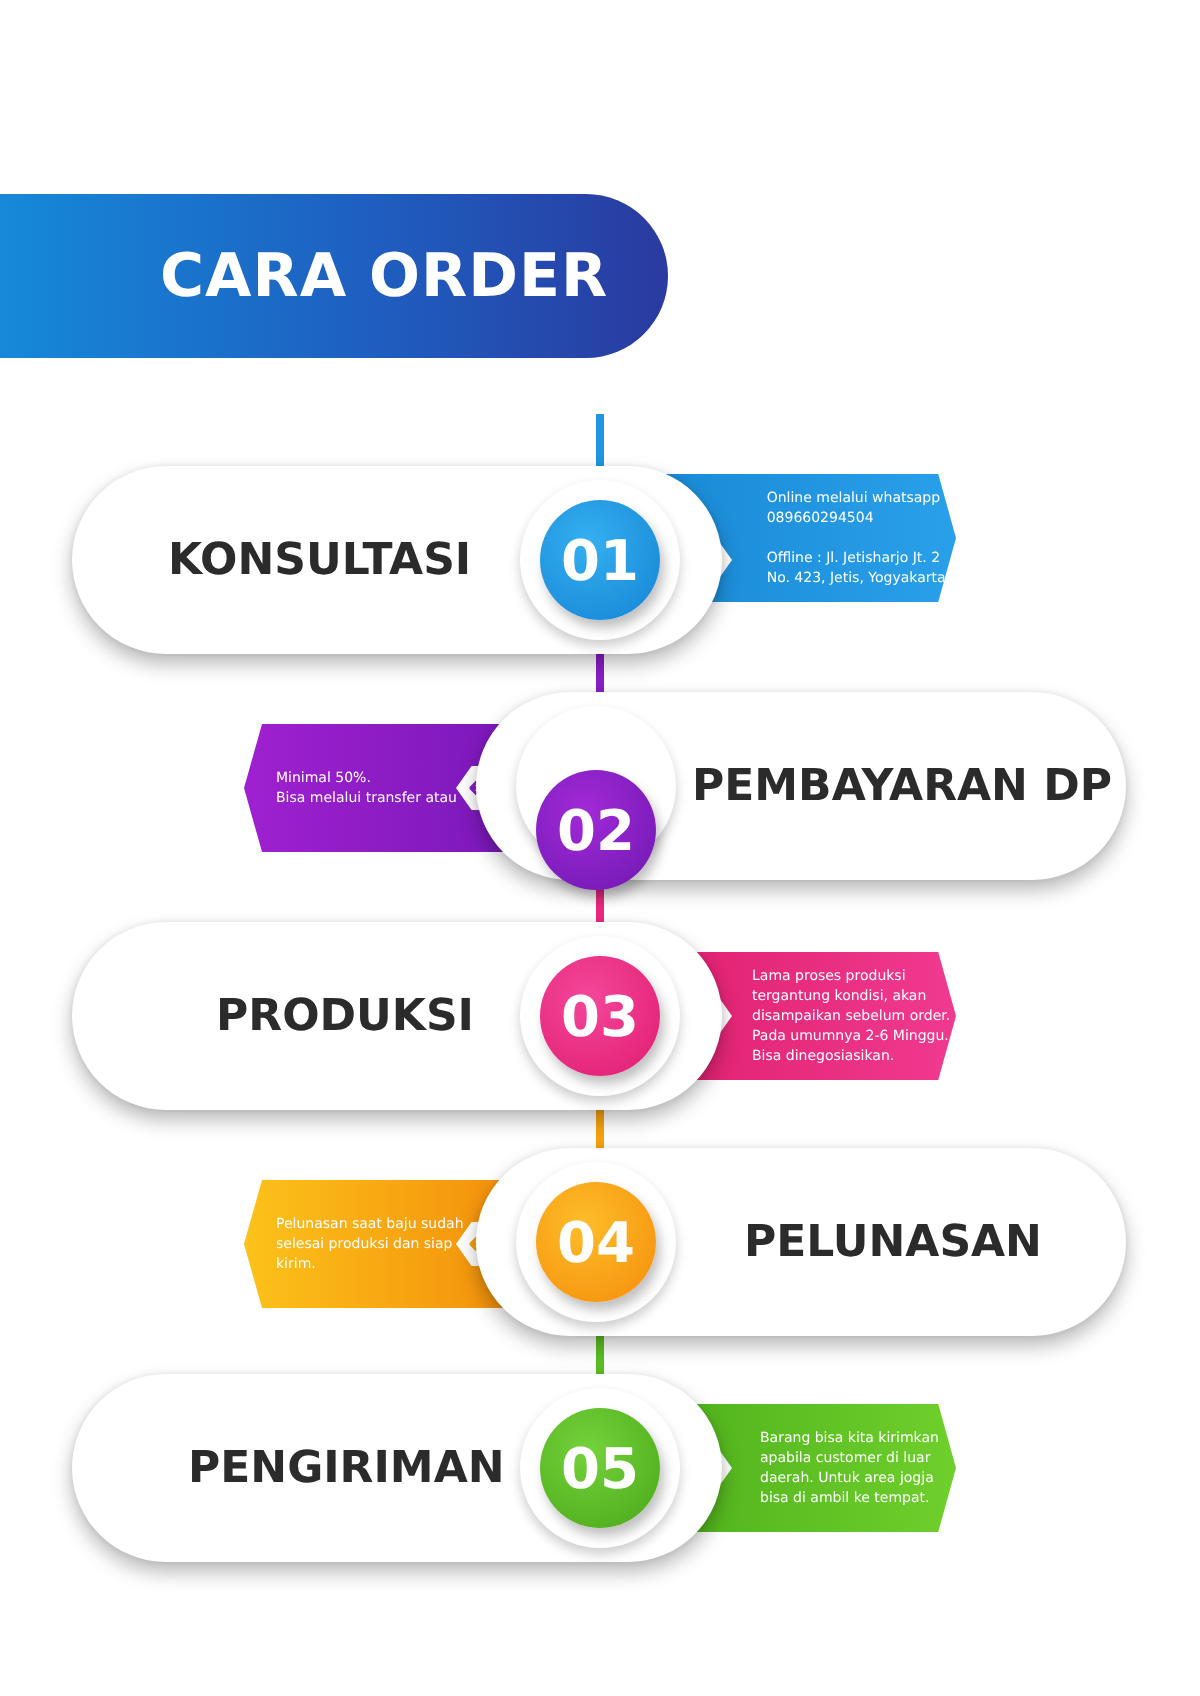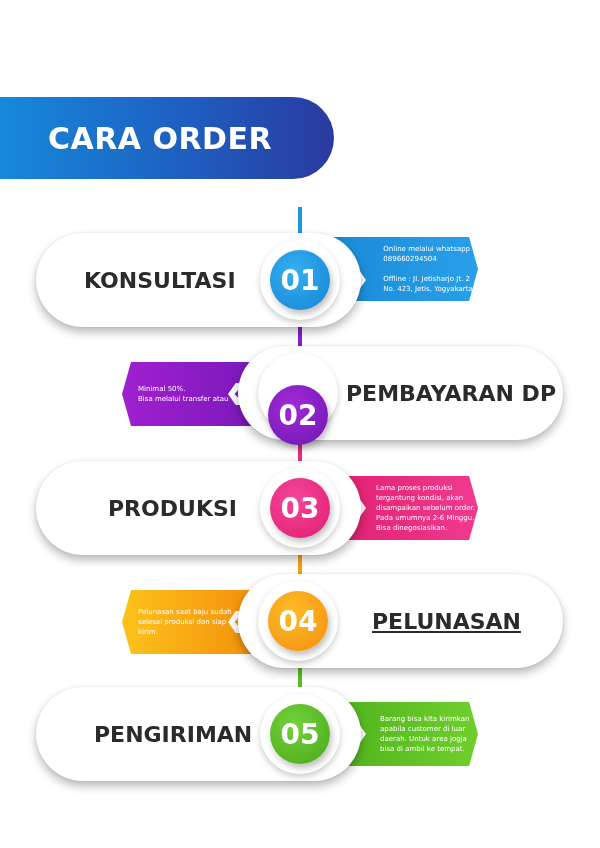--- a/index.html
+++ b/index.html
@@ -6,21 +6,21 @@
   html, body { width: 600px; height: 848px; background: #ffffff; overflow: hidden; }
   body { position: relative; font-family: "DejaVu Sans", sans-serif; }
 
   .title-banner {
     position: absolute; left: 0; top: 97px; width: 334px; height: 82px;
     background: linear-gradient(90deg, #1689d8 0%, #1e5fc0 55%, #2a3aa0 100%);
     border-radius: 0 41px 41px 0;
     display: flex; align-items: center;
   }
   .title-text {
-    margin-left: 48px; color: #fff; font-weight: bold;
+    margin-left: 80px; color: #fff; font-weight: bold;
     font-family: "DejaVu Sans", sans-serif; font-size: 30px; letter-spacing: 0.5px;
   }
 
   .vline { position: absolute; width: 4px; }
 
   .pill {
     position: absolute; height: 94px; width: 325px; background: #fff;
     border-radius: 47px;
     box-shadow: 0 5px 10px rgba(0,0,0,0.28), 0 0 3px rgba(0,0,0,0.08);
   }
@@ -131,21 +131,21 @@
 <div>
   <div class="info left-info" style="left:122px; top:590px; width:150px; background:linear-gradient(90deg,#fcc21a,#f38a0a);">
     <span class="info-text" style="margin-left:16px;">Pelunasan saat baju sudah
 selesai produksi dan siap
 kirim.</span>
   </div>
   <div class="arrow-tag l" style="left:228px; top:611px;">
     <span style="left:6px; color:#f7a10e;">←</span>
   </div>
   <div class="pill right" style="top:574px;">
-    <span class="pill-label" style="left:134px;text-decoration:underline;">PELUNASAN</span>
+    <span class="pill-label" style="left:134px;">PELUNASAN</span>
   </div>
   <div class="ring" style="left:258px; top:581px;"></div>
   <div class="badge" style="left:268px; top:591px; background:radial-gradient(circle at 40% 35%,#fdbd2a,#f58d0a);">
     <span>04</span>
   </div>
 </div>
 
 <div>
   <div class="info right-info" style="left:330px; top:702px; width:148px; background:linear-gradient(90deg,#4fb21c,#6fcf2c);">
     <span class="info-text" style="margin-left:50px;">Barang bisa kita kirimkan

